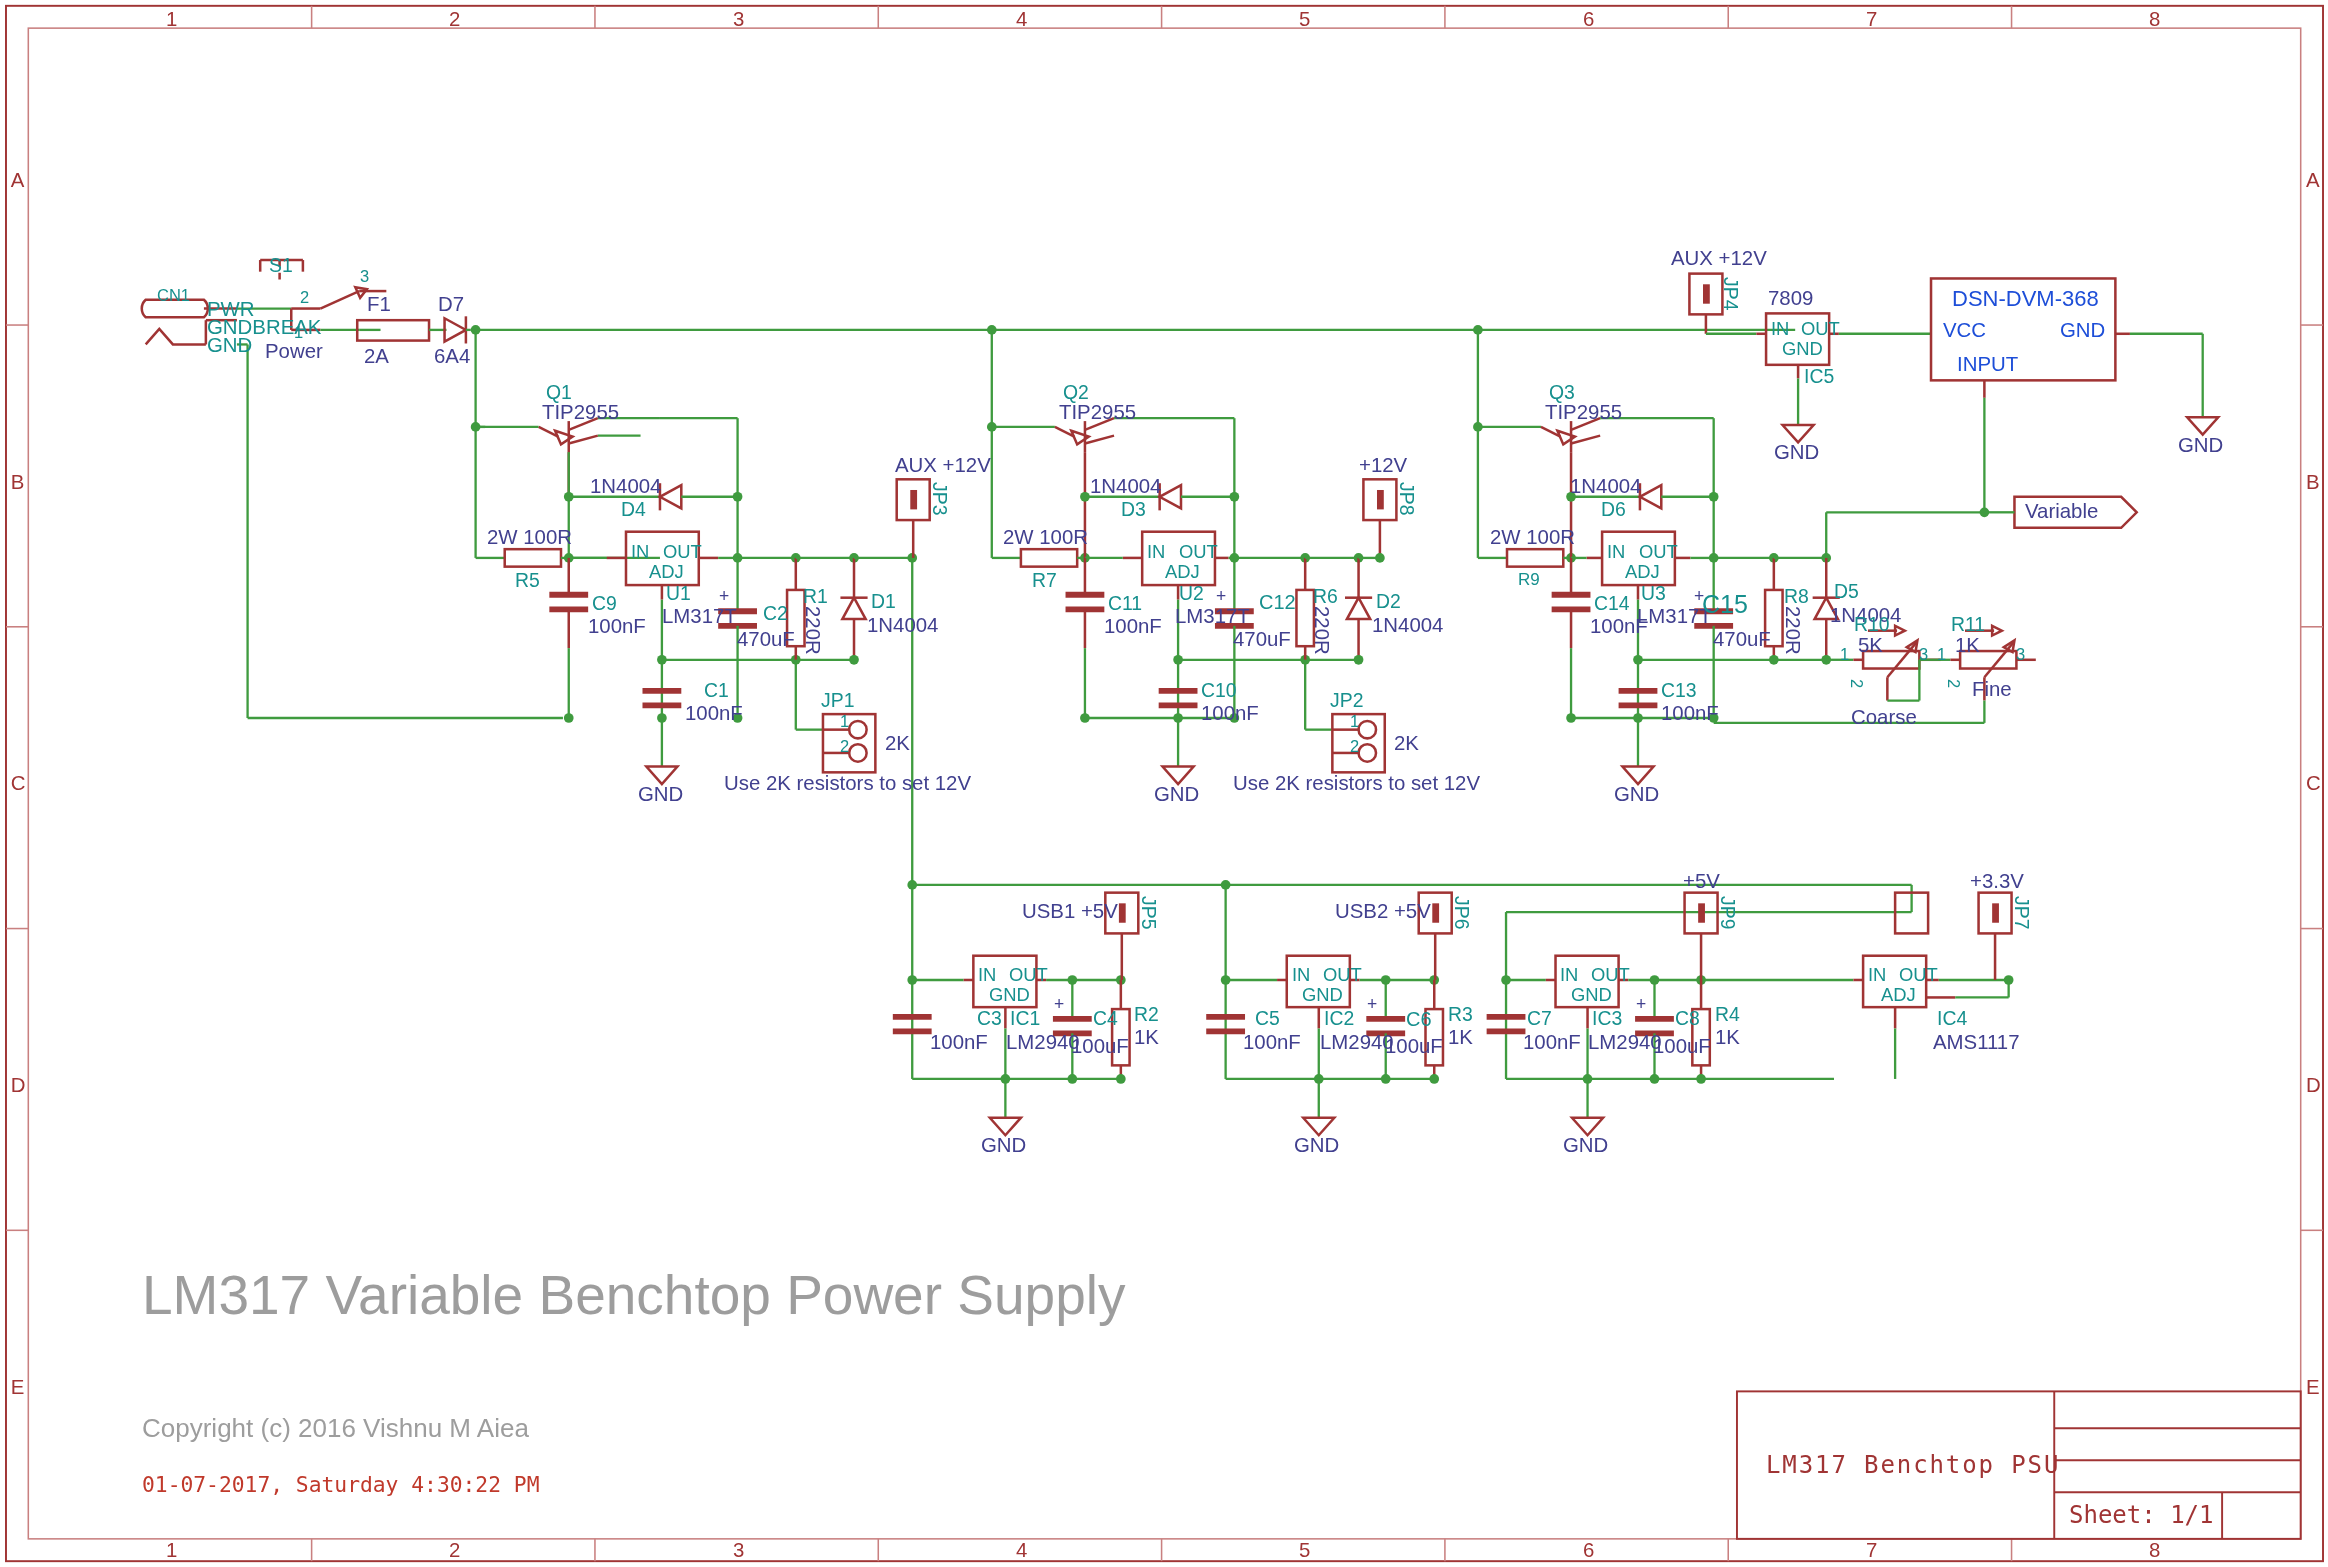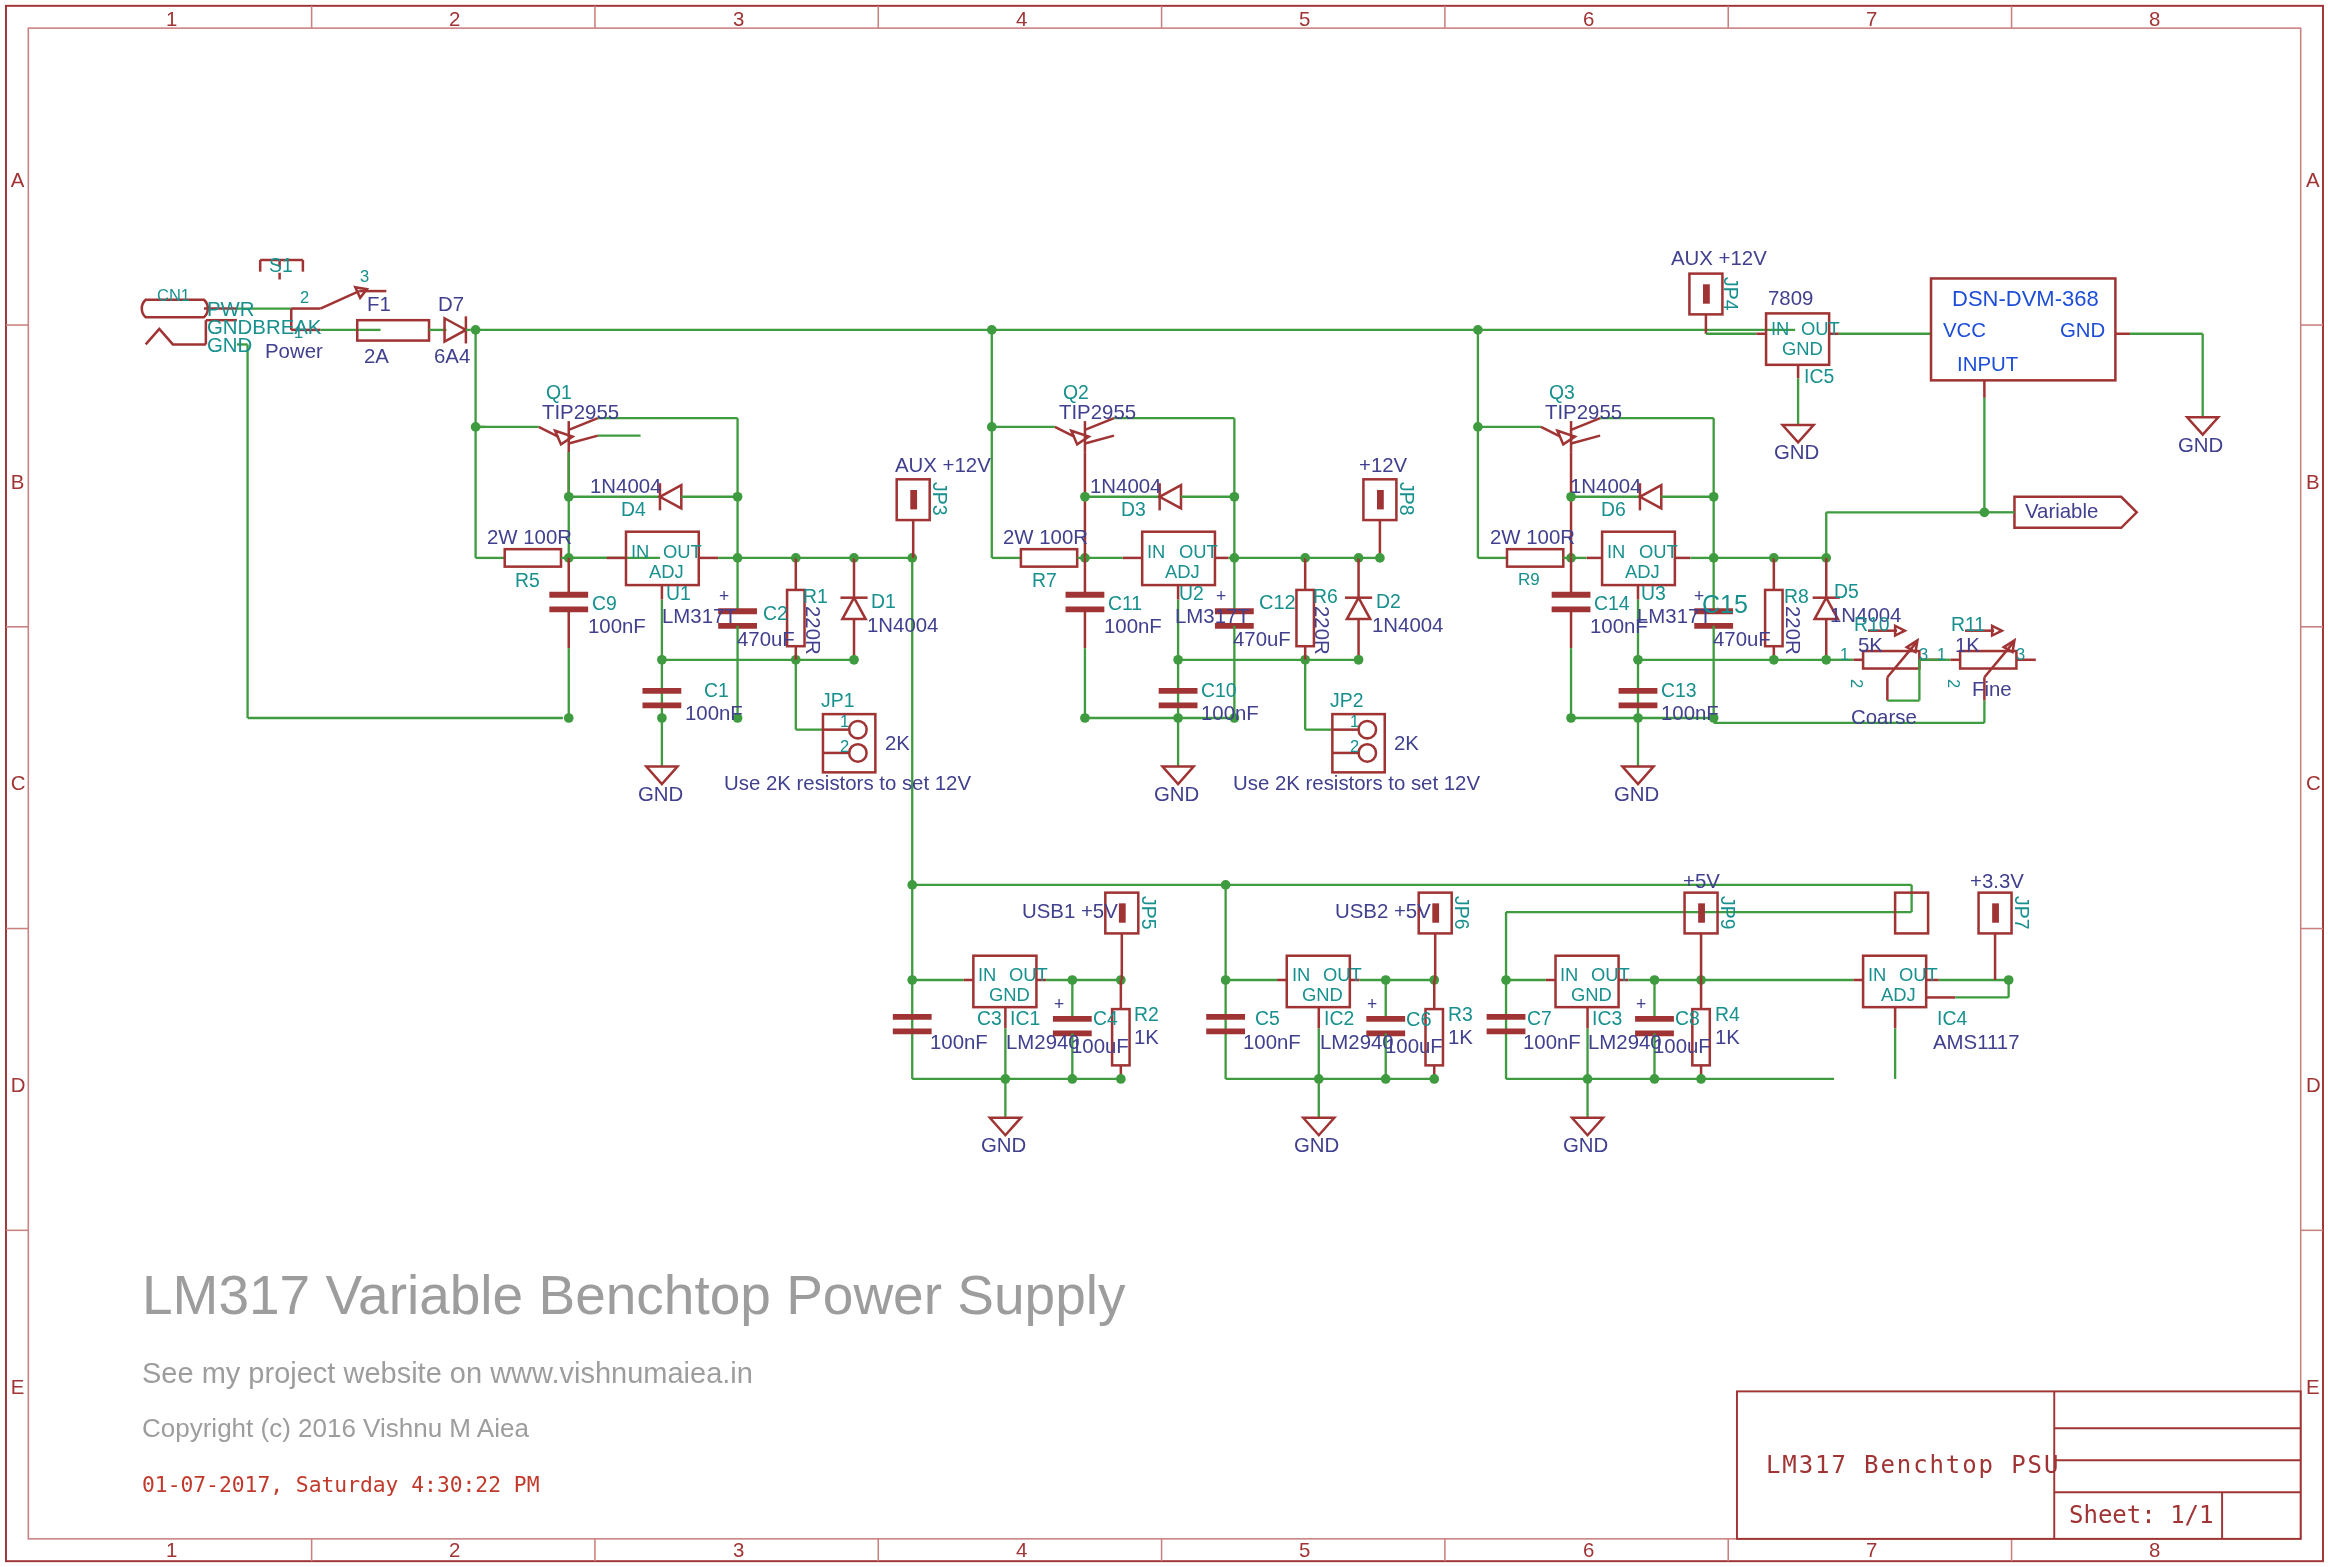--- a/index.html
+++ b/index.html
@@ -768,21 +768,20 @@
 
 <div class="lbl val" style="left:1970px;top:871px;font-size:20.4px;">+3.3V</div>
 <div class="lbl ref vert" style="left:2031px;top:896px;font-size:19.4px;transform:rotate(90deg);">JP7</div>
 <div class="lbl pin" style="left:1868px;top:966px;font-size:18.4px;">IN</div>
 <div class="lbl pin" style="left:1899px;top:966px;font-size:18.4px;">OUT</div>
 <div class="lbl pin" style="left:1881px;top:986px;font-size:18.4px;">ADJ</div>
 <div class="lbl ref" style="left:1937px;top:1009px;font-size:19.4px;">IC4</div>
 <div class="lbl val" style="left:1933px;top:1032px;font-size:20.4px;">AMS1117</div>
 
 <div class="lbl gray" style="left:142px;top:1268px;font-size:55px;">LM317 Variable Benchtop Power Supply</div>
-<div class="lbl gray" style="left:142px;top:1359px;font-size:29px;">See my project website on www.vishnumaiea.in</div>
 <div class="lbl gray" style="left:142px;top:1415px;font-size:26px;">Copyright (c) 2016 Vishnu M Aiea</div>
 <div class="lbl redmono" style="left:142px;top:1474px;font-size:21.3px;">01-07-2017, Saturday 4:30:22 PM</div>
 
 <div class="lbl mono" style="left:1766px;top:1453px;font-size:24px;letter-spacing:1.9px;">LM317 Benchtop PSU</div>
 <div class="lbl mono" style="left:2069px;top:1503px;font-size:24px;">Sheet: 1/1</div>
 
 </div>
 
 
 </body></html>

